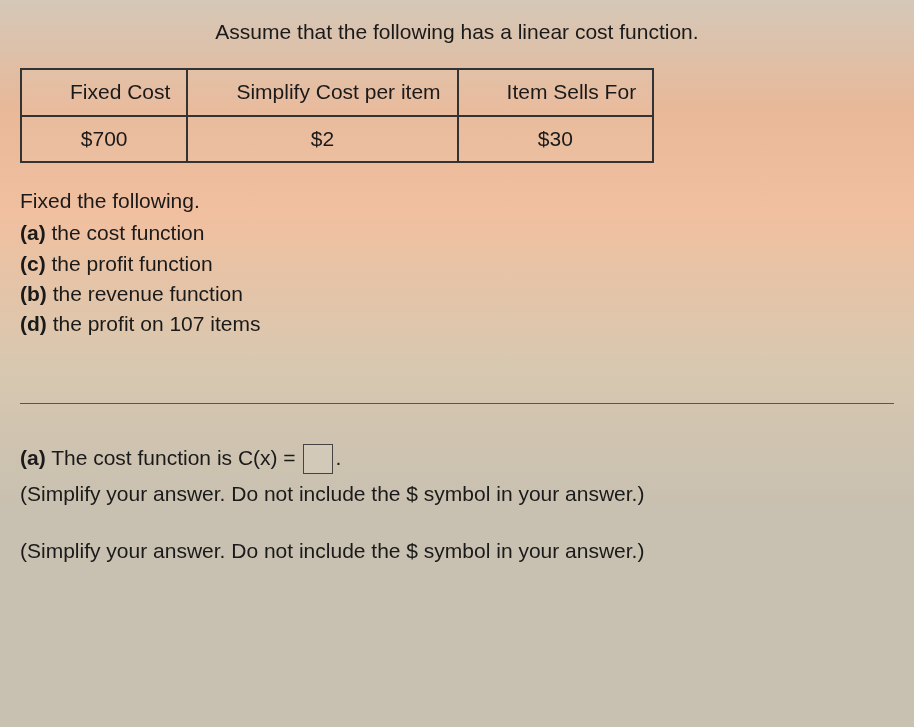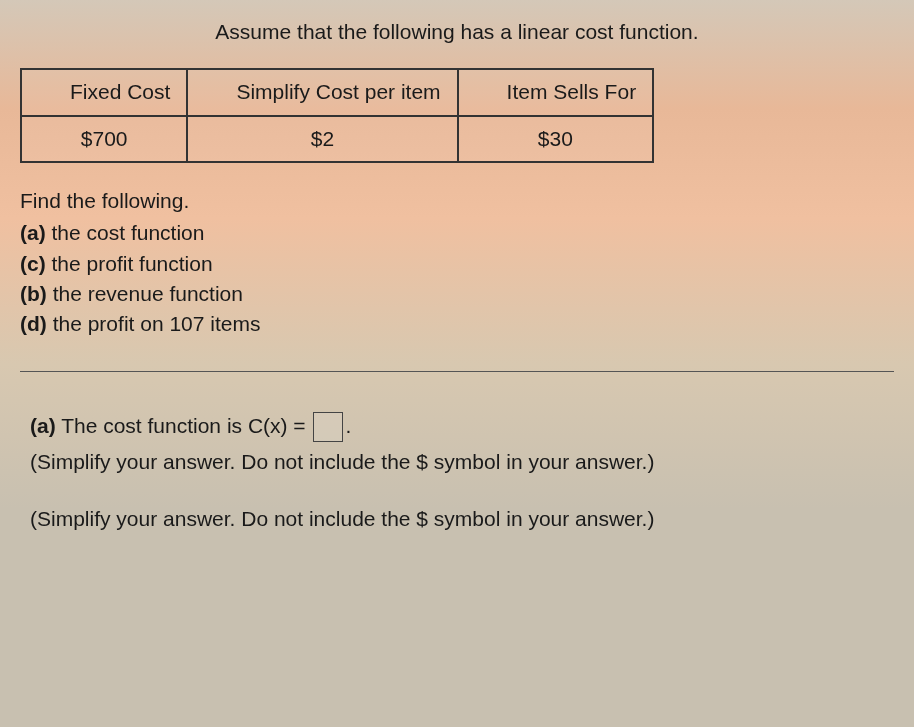--- a/index.html
+++ b/index.html
@@ -30,39 +30,38 @@
       font-size: 21px;
     }
     th {
       font-weight: normal;
       padding-left: 48px;
     }
     .find {
       margin-bottom: 4px;
     }
     .parts {
-      margin-bottom: 32px;
+      margin-bottom: 64px;
     }
     .parts div {
       margin: 2px 0;
     }
     .parts b, .answers b {
       font-weight: bold;
     }
     hr.sep {
       border: none;
       border-top: 1.5px solid #555;
       margin: 30px 0 40px 0;
     }
     .answers .line {
       margin-bottom: 6px;
     }
     .answers .group {
       margin-bottom: 28px;
-      margin-left: 10px;
     }
     .box {
       display: inline-block;
       width: 28px;
       height: 28px;
       border: 1.5px solid #444;
       vertical-align: middle;
       margin: 0 2px;
       background: rgba(255,255,255,0.1);
     }
@@ -80,21 +79,21 @@
     <th>Item Sells For</th>
   </tr>
   <tr>
     <td>$700</td>
     <td>$2</td>
     <td>$30</td>
   </tr>
 </tbody>
   </table>
 
-<div class="find">Find the following.</div>
+<div class="find">Fixed the following.</div>
 
 <div class="parts">
   <div>
     <b>(a)</b><span> the cost function</span>
   </div>
   <div>
     <b>(c)</b><span> the profit function</span>
   </div>
   <div>
     <b>(b)</b><span> the revenue function</span>

